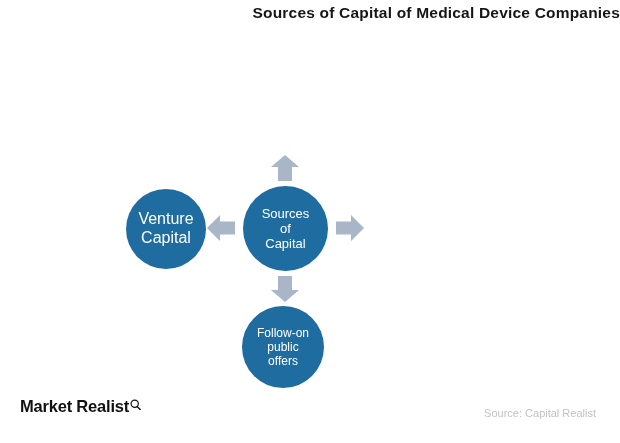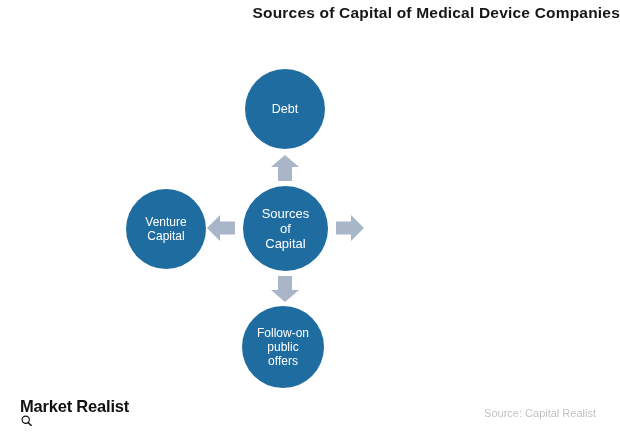--- a/index.html
+++ b/index.html
@@ -75,21 +75,21 @@
     height: 80px;
     font-size: 12.5px;
     z-index: 2;
   }
   
   #node-left {
     left: 126px;
     top: 189px;
     width: 80px;
     height: 80px;
-    font-size: 12px;
+    font-size: 16px;
     z-index: 2;
   }
   
   #node-right {
     left: 364px;
     top: 188px;
     width: 80px;
     height: 80px;
     font-size: 12.5px;
     z-index: 2;
@@ -113,23 +113,22 @@
   #arrow-down   { left: 271px; top: 276px; width: 28px; height: 26px; }
   #arrow-left   { left: 207px; top: 215px; width: 28px; height: 26px; }
   #arrow-right  { left: 336px; top: 215px; width: 28px; height: 26px; }
 
   
   #footer-logo {
     position: absolute;
     left: 20px;
     top: 398px;
     display: flex;
-    align-items: flex-start;
+    align-items: center;
     color: #111111;
-    flex-direction: column;
   }
   #footer-logo .logo-text {
     font-size: 16.5px;
     font-weight: bold;
     letter-spacing: -0.2px;
     line-height: 1;
   }
   #footer-logo .logo-mark {
     margin-left: 1px;
     margin-top: -3px;
@@ -168,23 +167,20 @@
       <polygon points="0,13 13,0 13,6.5 28,6.5 28,19.5 13,19.5 13,26" fill="#A8B6C8"></polygon>
     </svg>
   </div>
 
   <div class="arrow" id="arrow-right">
     <svg viewBox="0 0 28 26" width="28" height="26" aria-hidden="true">
       <polygon points="28,13 15,0 15,6.5 0,6.5 0,19.5 15,19.5 15,26" fill="#A8B6C8"></polygon>
     </svg>
   </div>
 
-  <div class="node" id="node-top">
-    <span class="label">Debt</span>
-  </div>
 
   <div class="node" id="node-left">
     <span class="label">Venture
 Capital</span>
   </div>
 
   <div class="node" id="node-center">
     <span class="label">Sources
 of
 Capital</span>

